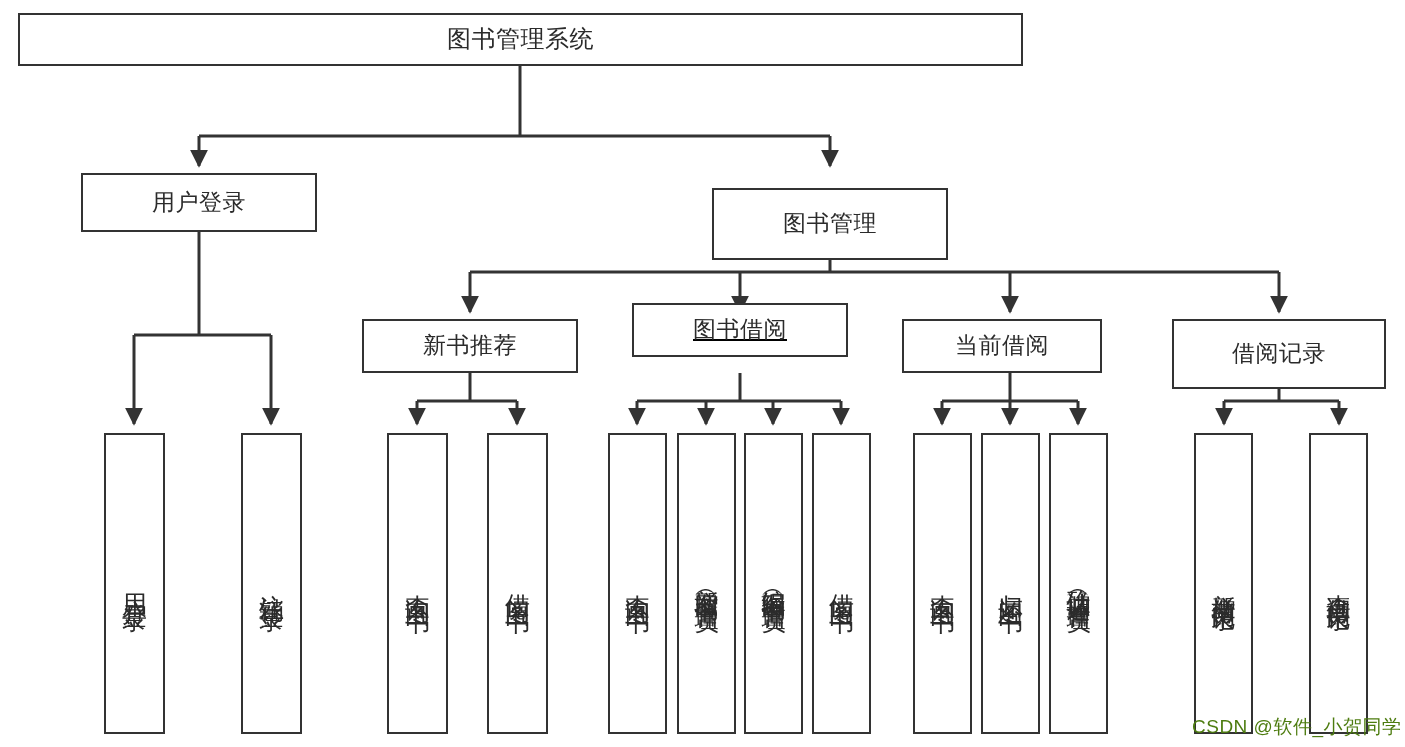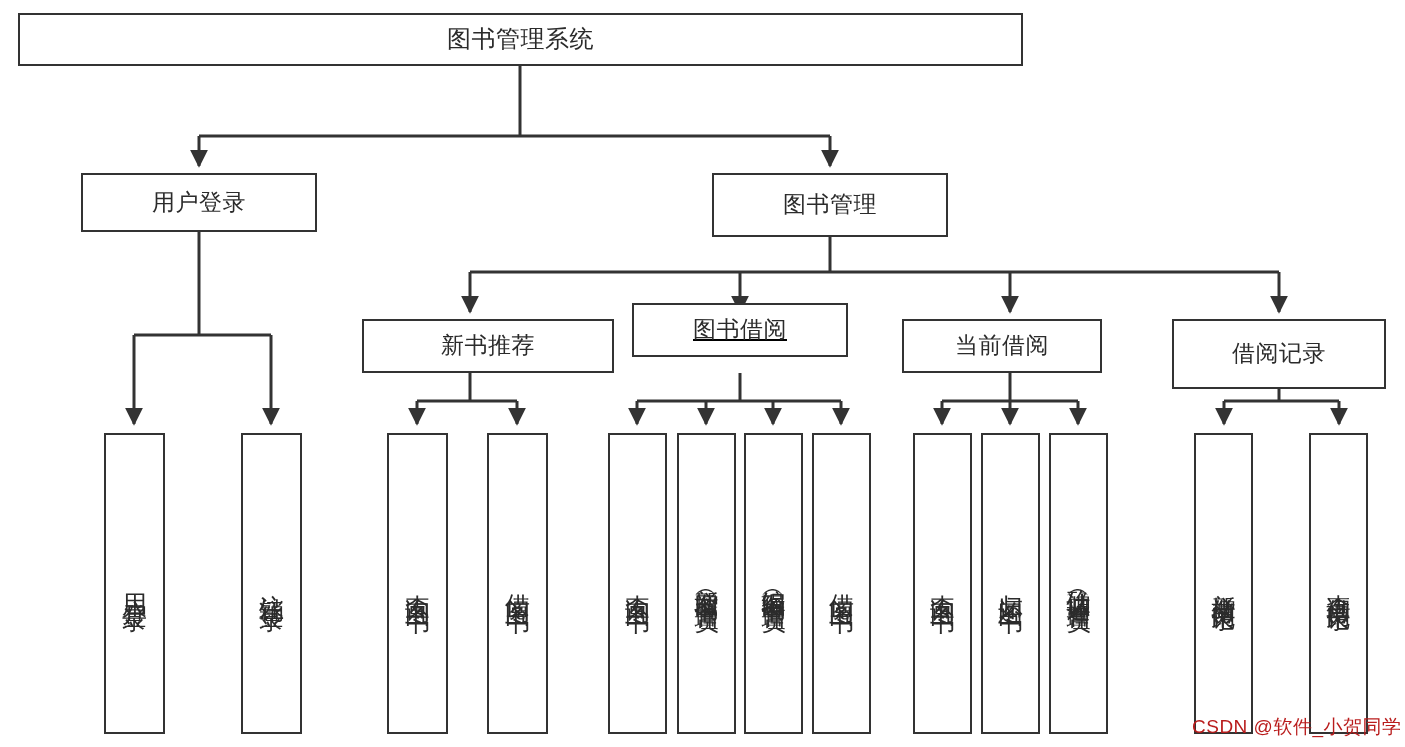--- a/index.html
+++ b/index.html
@@ -60,21 +60,21 @@
     letter-spacing: 5px;
     line-height: 1;
     max-height: 100%;
   }
   .node-box.vertical.long .node-label {
     font-size: 24px;
     letter-spacing: 3px;
   }
   .watermark {
     position: absolute;
-    color: #b91c1c;
+    color: #4d7c0f;
     font-size: 19px;
     white-space: nowrap;
     letter-spacing: 0.5px;
     pointer-events: none;
   }
 </style>
 </head>
 <body>
 
 <div id="diagram-root">
@@ -129,25 +129,25 @@
     </g>
   </svg>
 
   <div class="node-box root horizontal" style="left:18px; top:13px; width:1005px; height:53px;">
     <span class="node-label">图书管理系统</span>
   </div>
 
   <div class="node-box horizontal" style="left:81px; top:173px; width:236px; height:59px;">
     <span class="node-label">用户登录</span>
   </div>
-  <div class="node-box horizontal" style="left:712px; top:173px; width:236px; height:64px;">
+  <div class="node-box horizontal" style="left:712px; top:188px; width:236px; height:72px;">
     <span class="node-label">图书管理</span>
   </div>
 
-  <div class="node-box horizontal" style="left:362px; top:319px; width:252px; height:54px;">
+  <div class="node-box horizontal" style="left:362px; top:319px; width:216px; height:54px;">
     <span class="node-label">新书推荐</span>
   </div>
   <div class="node-box horizontal" style="left:632px; top:303px; width:216px; height:54px;text-decoration:underline;">
     <span class="node-label">图书借阅</span>
   </div>
   <div class="node-box horizontal" style="left:902px; top:319px; width:200px; height:54px;">
     <span class="node-label">当前借阅</span>
   </div>
   <div class="node-box horizontal" style="left:1172px; top:319px; width:214px; height:70px;">
     <span class="node-label">借阅记录</span>

